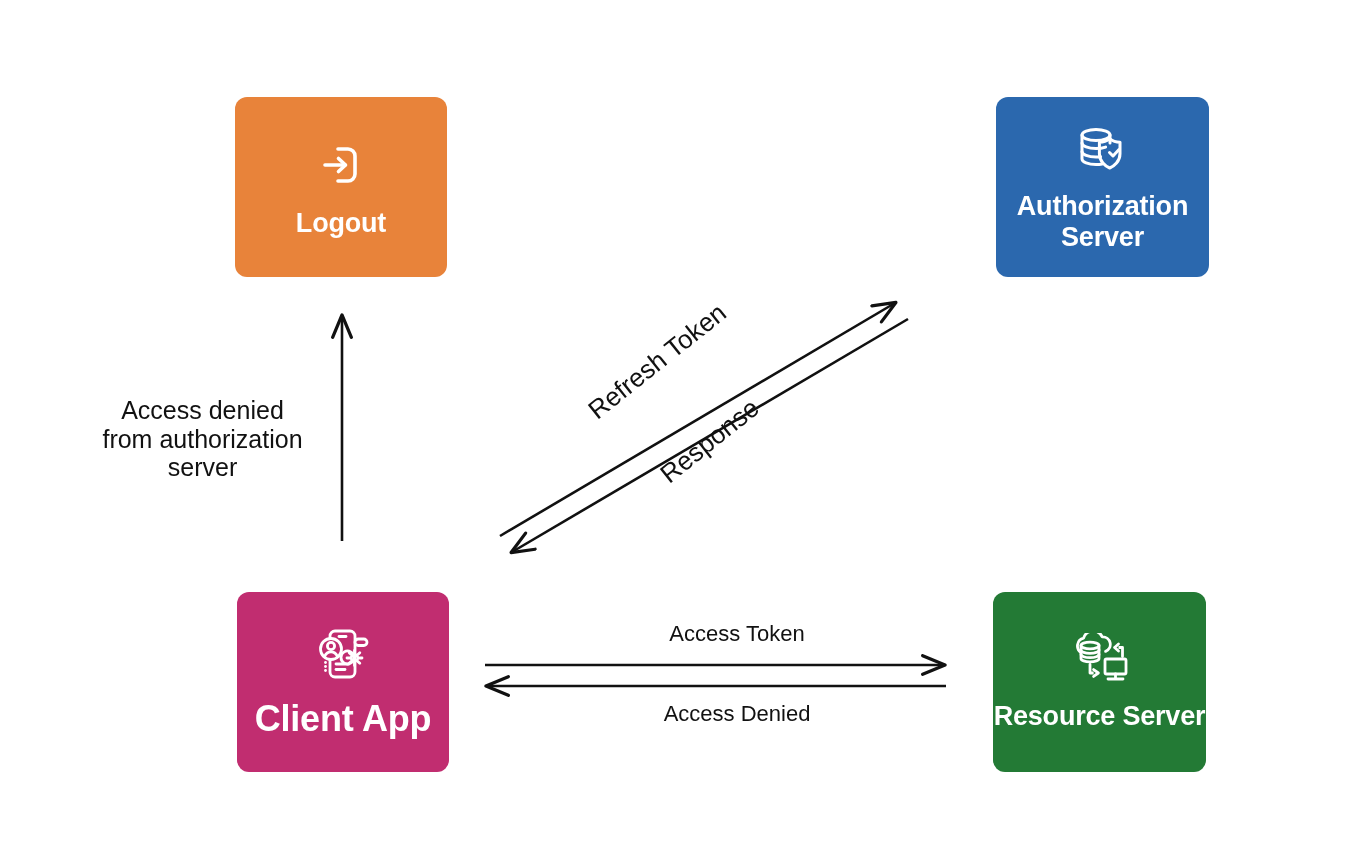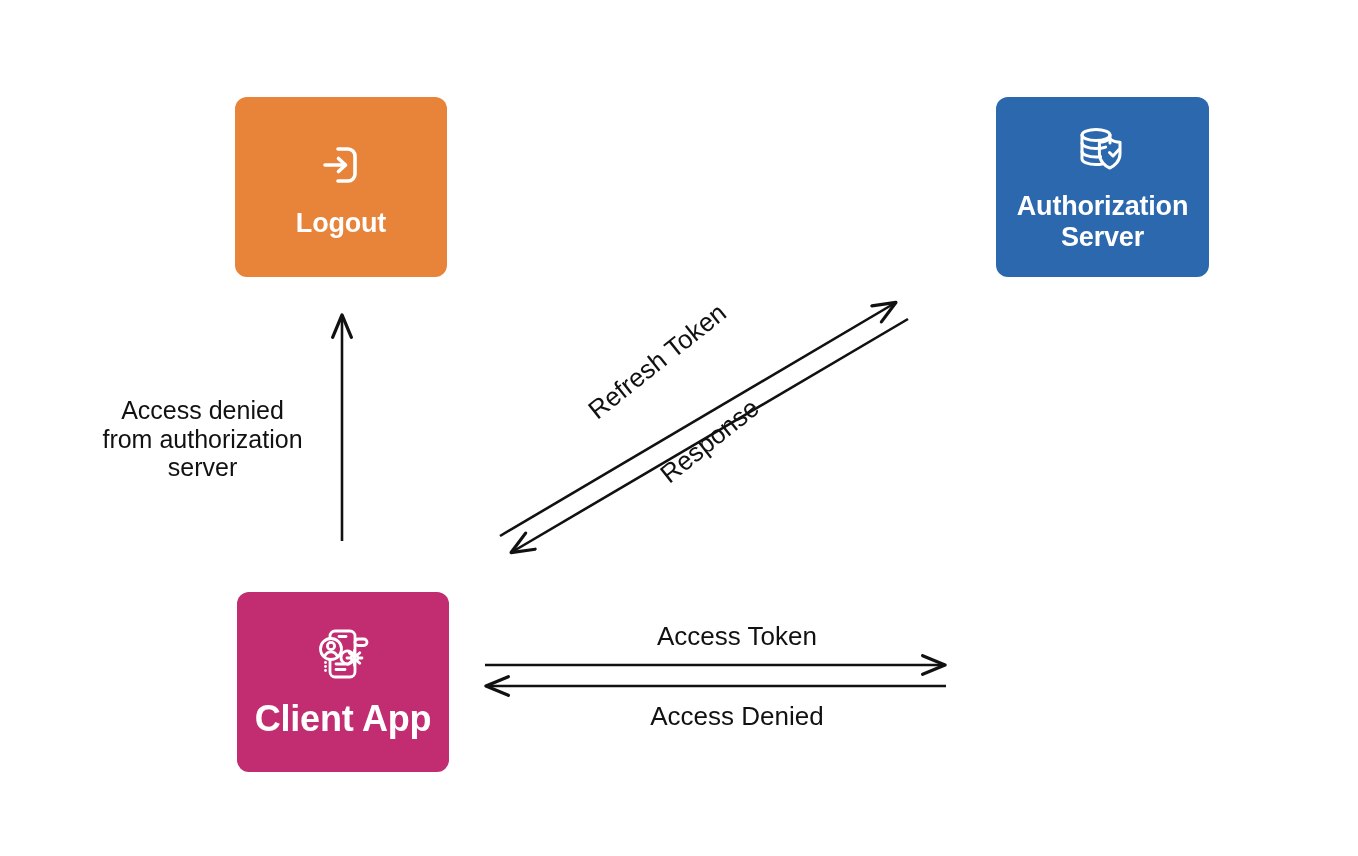--- a/index.html
+++ b/index.html
@@ -62,21 +62,21 @@
   #node-resource {
     left: 993px; top: 592px; width: 213px; height: 180px;
     background: #237A35;
   }
   #node-resource .node-label { font-size: 27px; margin-top: 12px; }
 
   
   .flow-text {
     position: absolute;
     color: #111111;
-    font-size: 26px;
+    font-size: 22px;
     line-height: 1.1;
     white-space: pre-line;
     text-align: center;
   }
 
   #label-access-denied-auth {
     left: 60px;  top: 396px; width: 285px;
     font-size: 25px;
     line-height: 1.14;
   }
@@ -190,20 +190,42 @@
           <line x1="22" y1="44.5" x2="31" y2="44.5"></line>
           <line x1="11.5" y1="37.5" x2="11.5" y2="37.5"></line>
           <line x1="11.5" y1="41.5" x2="11.5" y2="41.5"></line>
           <line x1="11.5" y1="45.5" x2="11.5" y2="45.5"></line>
         </g>
       </svg>
     </span>
     <div class="node-label">Client App</div>
   </div>
 
+  <div id="node-resource" class="node">
+    <span class="node-icon">
+      <svg width="62" height="56" viewBox="0 0 62 56" xmlns="http://www.w3.org/2000/svg">
+        <g fill="none" stroke="#ffffff" stroke-width="2.8" stroke-linecap="round" stroke-linejoin="round">
+          <path d="M12 19.5 a8 8 0 0 1 2.6-14.4 a10 10 0 0 1 18.6-1.3 a7.6 7.6 0 0 1 3.4 14.6"></path>
+          <ellipse cx="21" cy="12.5" rx="9" ry="3.4"></ellipse>
+          <path d="M12 12.5 V25.5 c0 1.9 4 3.4 9 3.4 s9-1.5 9-3.4 V12.5"></path>
+          <path d="M12 17 c0 1.9 4 3.4 9 3.4 s9-1.5 9-3.4"></path>
+          <path d="M12 21.3 c0 1.9 4 3.4 9 3.4 s9-1.5 9-3.4"></path>
+          <rect x="36" y="26" width="21" height="15" rx="1.6"></rect>
+          <line x1="46.5" y1="41" x2="46.5" y2="45.5"></line>
+          <line x1="39" y1="46" x2="54" y2="46"></line>
+          <path d="M21 31.5 V40 h7"></path>
+          <path d="M24.6 36.6 L29.4 40 L24.6 43.4" fill="#237A35"></path>
+          <path d="M53.5 23.5 V14.5 h-7.5"></path>
+          <path d="M49.5 11 L45.6 14.5 L49.5 18" fill="#237A35"></path>
+        </g>
+      </svg>
+    </span>
+    <div class="node-label">Resource
+Server</div>
+  </div>
 
   <div id="label-access-denied-auth" class="flow-text">Access denied
 from authorization
 server</div>
 
   <div id="label-refresh-token" class="diag-text">Refresh Token</div>
 
   <div id="label-response" class="diag-text">Response</div>
 
   <div id="label-access-token" class="flow-text">Access Token</div>

